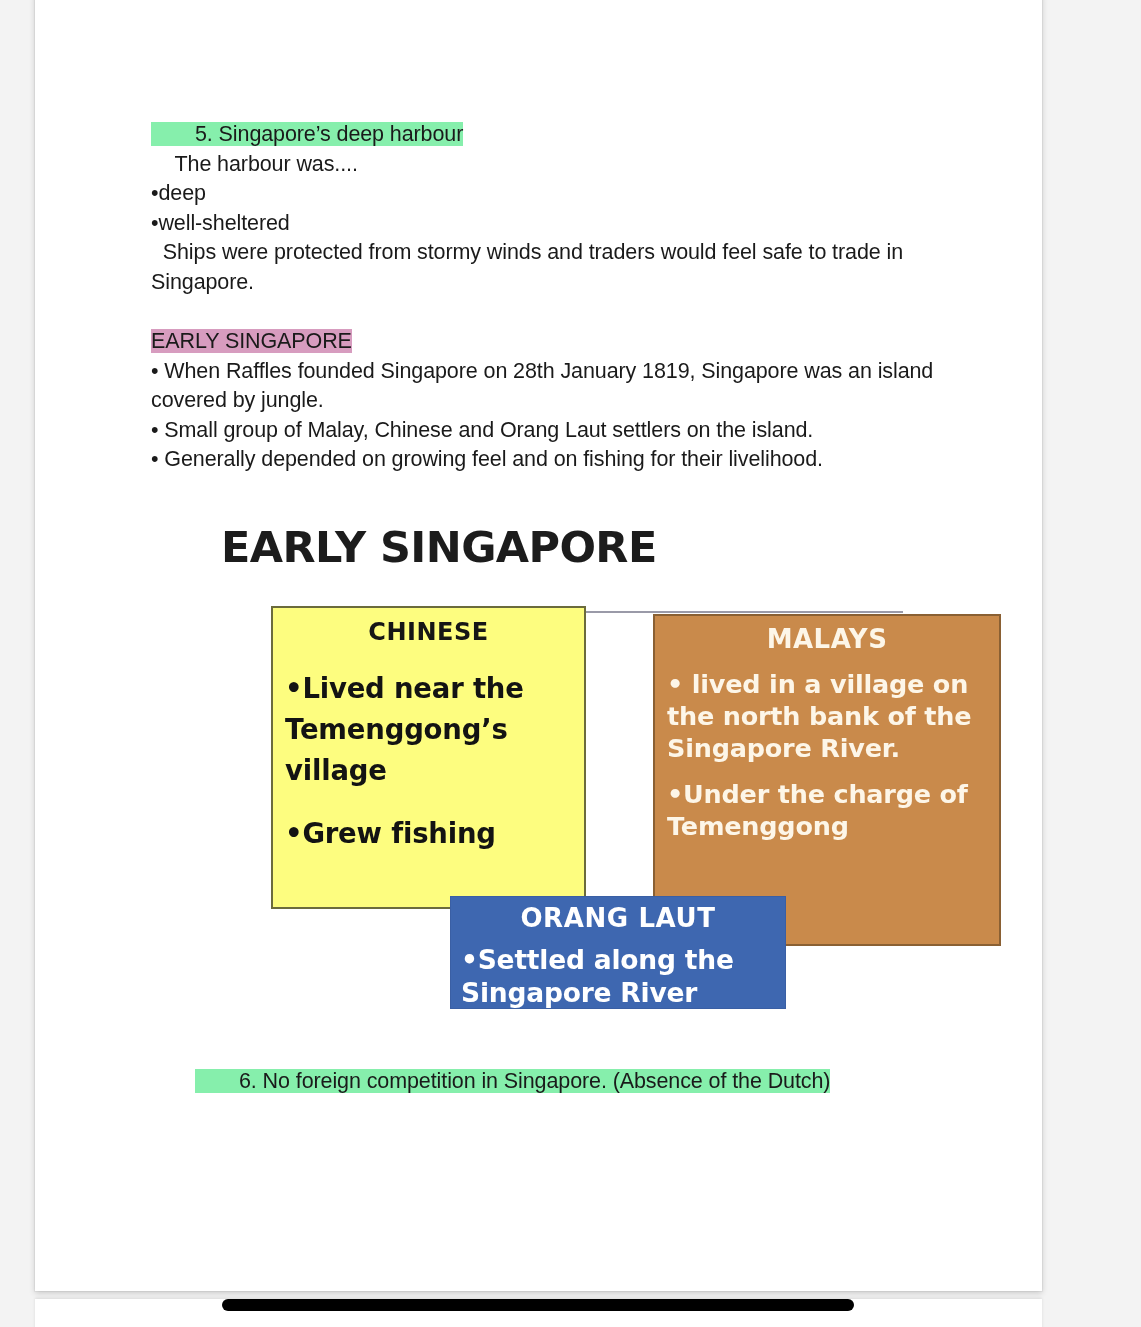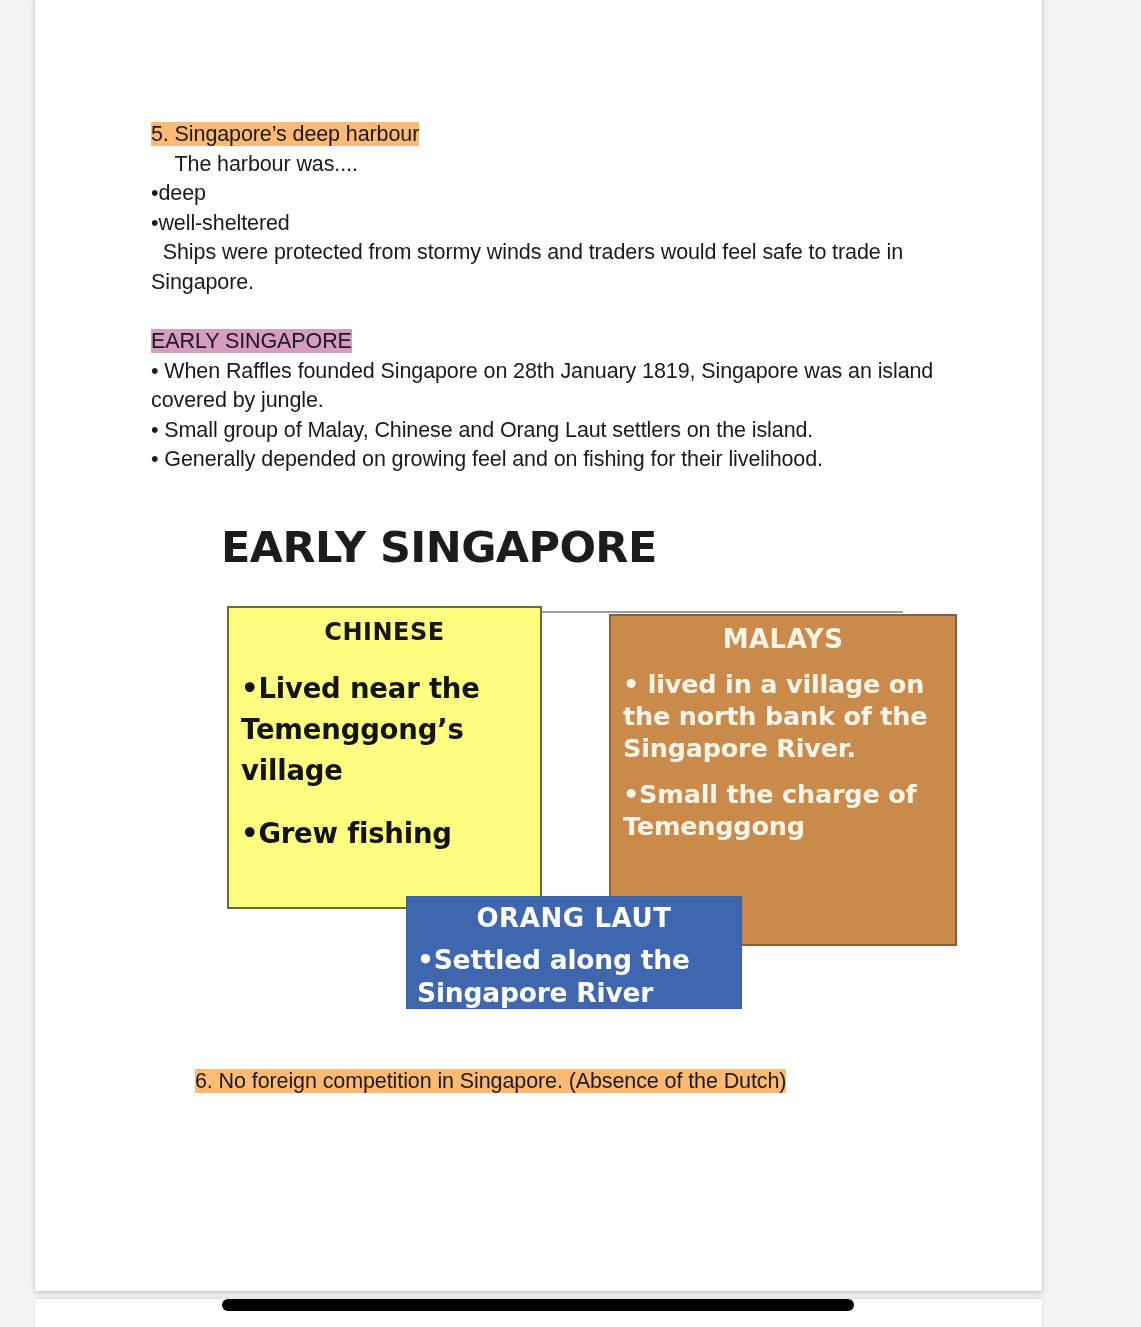--- a/index.html
+++ b/index.html
@@ -45,23 +45,24 @@
     width: 800px;
   }
   .txt-line {
     font-size: 21.5px;
     line-height: 29.5px;
     color: #1a1a1a;
     white-space: pre-wrap;
     letter-spacing: -0.1px;
   }
   .hl-cyan {
-    background: #fdba74;
+    background: #86efac;
     display: inline;
     box-decoration-break: clone;
+    padding-left: 44px;
     -webkit-box-decoration-break: clone;
   }
   .hl-pink {
     background: #d79cbf;
     display: inline;
     box-decoration-break: clone;
     -webkit-box-decoration-break: clone;
   }
   .para-gap { height: 30px; }
 
@@ -88,20 +89,21 @@
     left: 317px;
     top: 89px;
     width: 365px;
     height: 2px;
     background: #9a9aa8;
   }
 
   .box {
     position: absolute;
     box-sizing: border-box;
+    margin-left: 44px;
   }
   .box-title {
     text-align: center;
     font-weight: bold;
     font-family: "DejaVu Sans", sans-serif;
   }
   .box-item {
     font-weight: bold;
     font-family: "DejaVu Sans", sans-serif;
   }
@@ -235,21 +237,21 @@
       <div class="box-title">CHINESE</div>
       <div class="box-item">•Lived near the Temenggong’s village</div>
       <div class="gap"></div>
       <div class="box-item">•Grew fishing</div>
     </div>
 
     <div class="box box-malays">
       <div class="box-title">MALAYS</div>
       <div class="box-item">• lived in a village on the north bank of the Singapore River.</div>
       <div class="gap"></div>
-      <div class="box-item">•Small the charge of Temenggong</div>
+      <div class="box-item">•Under the charge of Temenggong</div>
     </div>
 
     <div class="box box-orang">
       <div class="box-title">ORANG LAUT</div>
       <div class="box-item">•Settled along the Singapore River</div>
     </div>
   </div>
 
   <div class="bottom-text">
     <div class="txt-line"><span class="hl-cyan">6. No foreign competition in Singapore. (Absence of the Dutch)</span></div>

